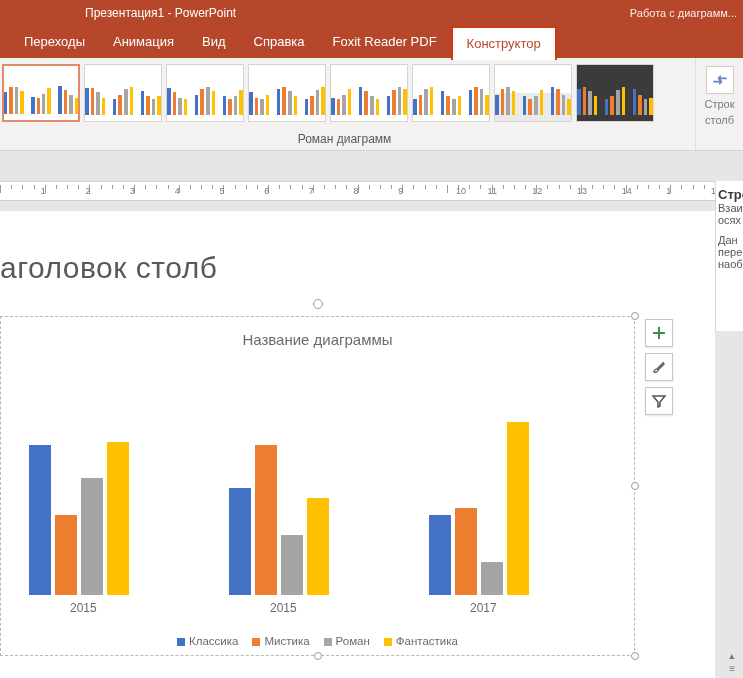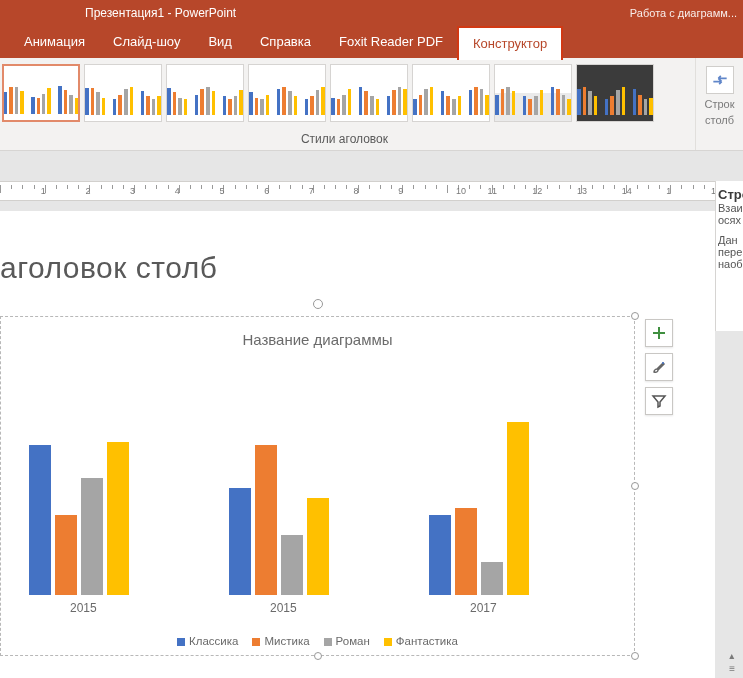--- a/index.html
+++ b/index.html
@@ -67,22 +67,22 @@
 </style>
 </head>
 <body>
 
 <div class="titlebar">
   <span class="doc-title">Презентация1  -  PowerPoint</span>
   <span class="context-tab">Работа с диаграмм...</span>
 </div>
 
 <div class="ribbon-tabs">
+  <div class="tab">Переходы</div>
   <div class="tab">Анимация</div>
-  <div class="tab">Слайд-шоу</div>
   <div class="tab">Вид</div>
   <div class="tab">Справка</div>
   <div class="tab">Foxit Reader PDF</div>
   <div class="tab active">Конструктор</div>
 
 </div>
 
 <div class="ribbon">
   <div class="styles-gallery">
     <div class="gallery-row" id="gallery-row">
@@ -208,21 +208,21 @@
           <div class="gb" style="height: 18.7806px; background: rgb(237, 125, 49);"></div>
           <div class="gb" style="height: 24.521px; background: rgb(165, 165, 165);"></div>
           <div class="gb" style="height: 27.9436px; background: rgb(255, 192, 0);"></div>
           <div style="width: 4px;"></div>
           <div class="gb" style="height: 25.9017px; background: rgb(68, 114, 196);"></div>
           <div class="gb" style="height: 20.2726px; background: rgb(237, 125, 49);"></div>
           <div class="gb" style="height: 16.2316px; background: rgb(165, 165, 165);"></div>
           <div class="gb" style="height: 17.4941px; background: rgb(255, 192, 0);"></div>
         </div>
       </div>
-    <div class="gallery-label">Стили аголовок</div>
+    <div class="gallery-label">Роман диаграмм</div>
   </div>
   <div class="ribbon-right">
     <div class="swap-icon">
       <svg viewBox="0 0 24 24">
           <path fill="none" stroke="#6086c9" stroke-width="2" d="M4 14h10M14 14l-3-3M14 14l-3 3M20 10H10M10 10l3-3M10 10l3 3"></path>
         </svg>
     </div>
     <span>Строк</span>
     <span>столб</span>
   </div>

